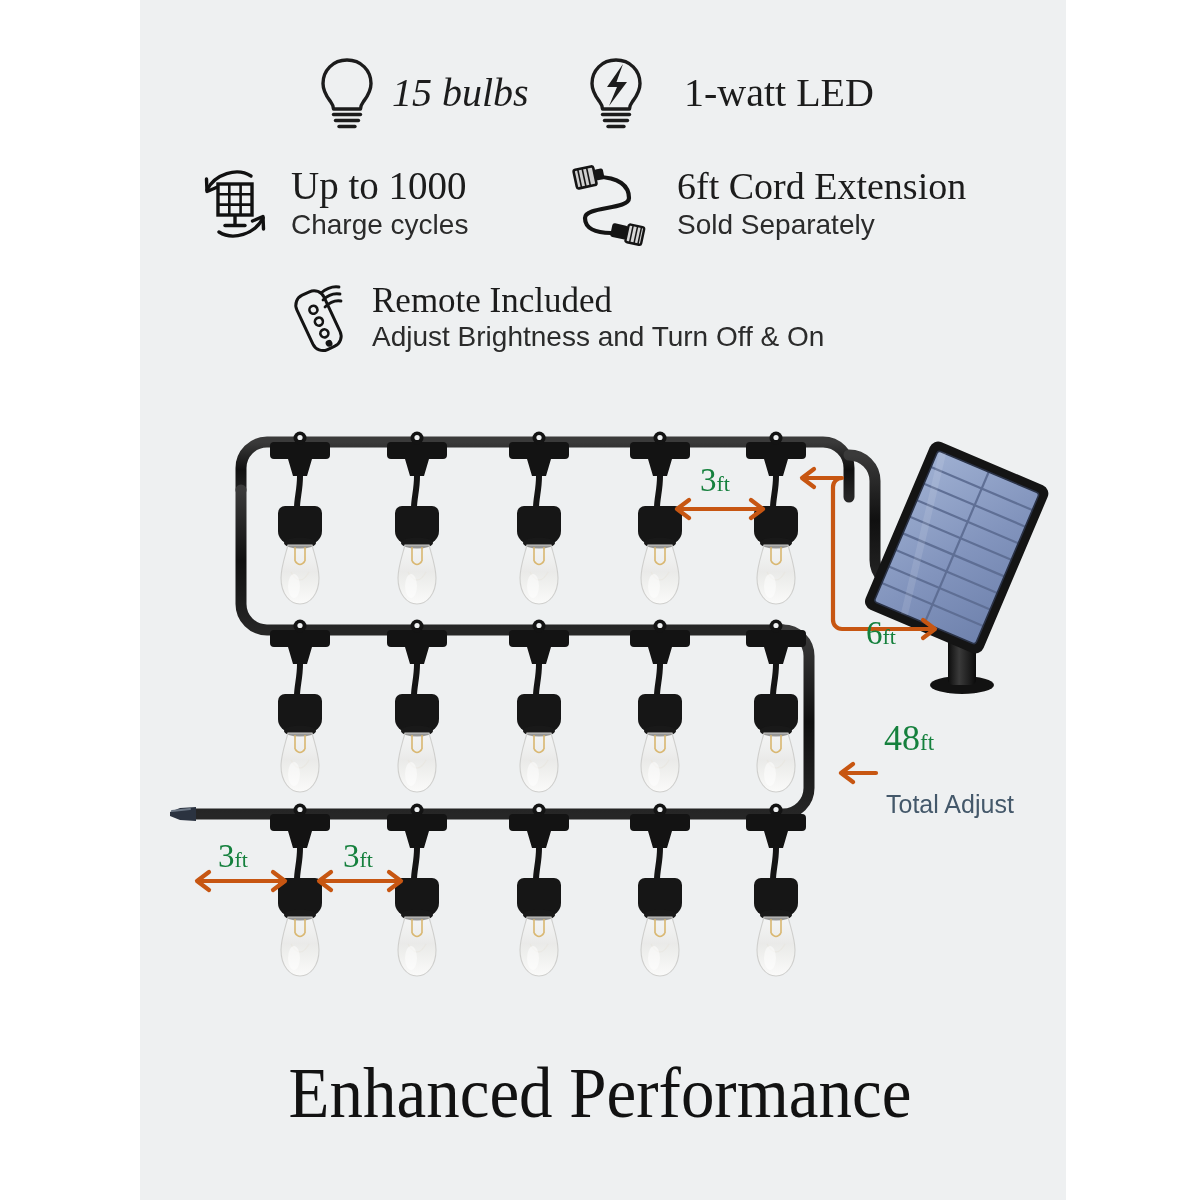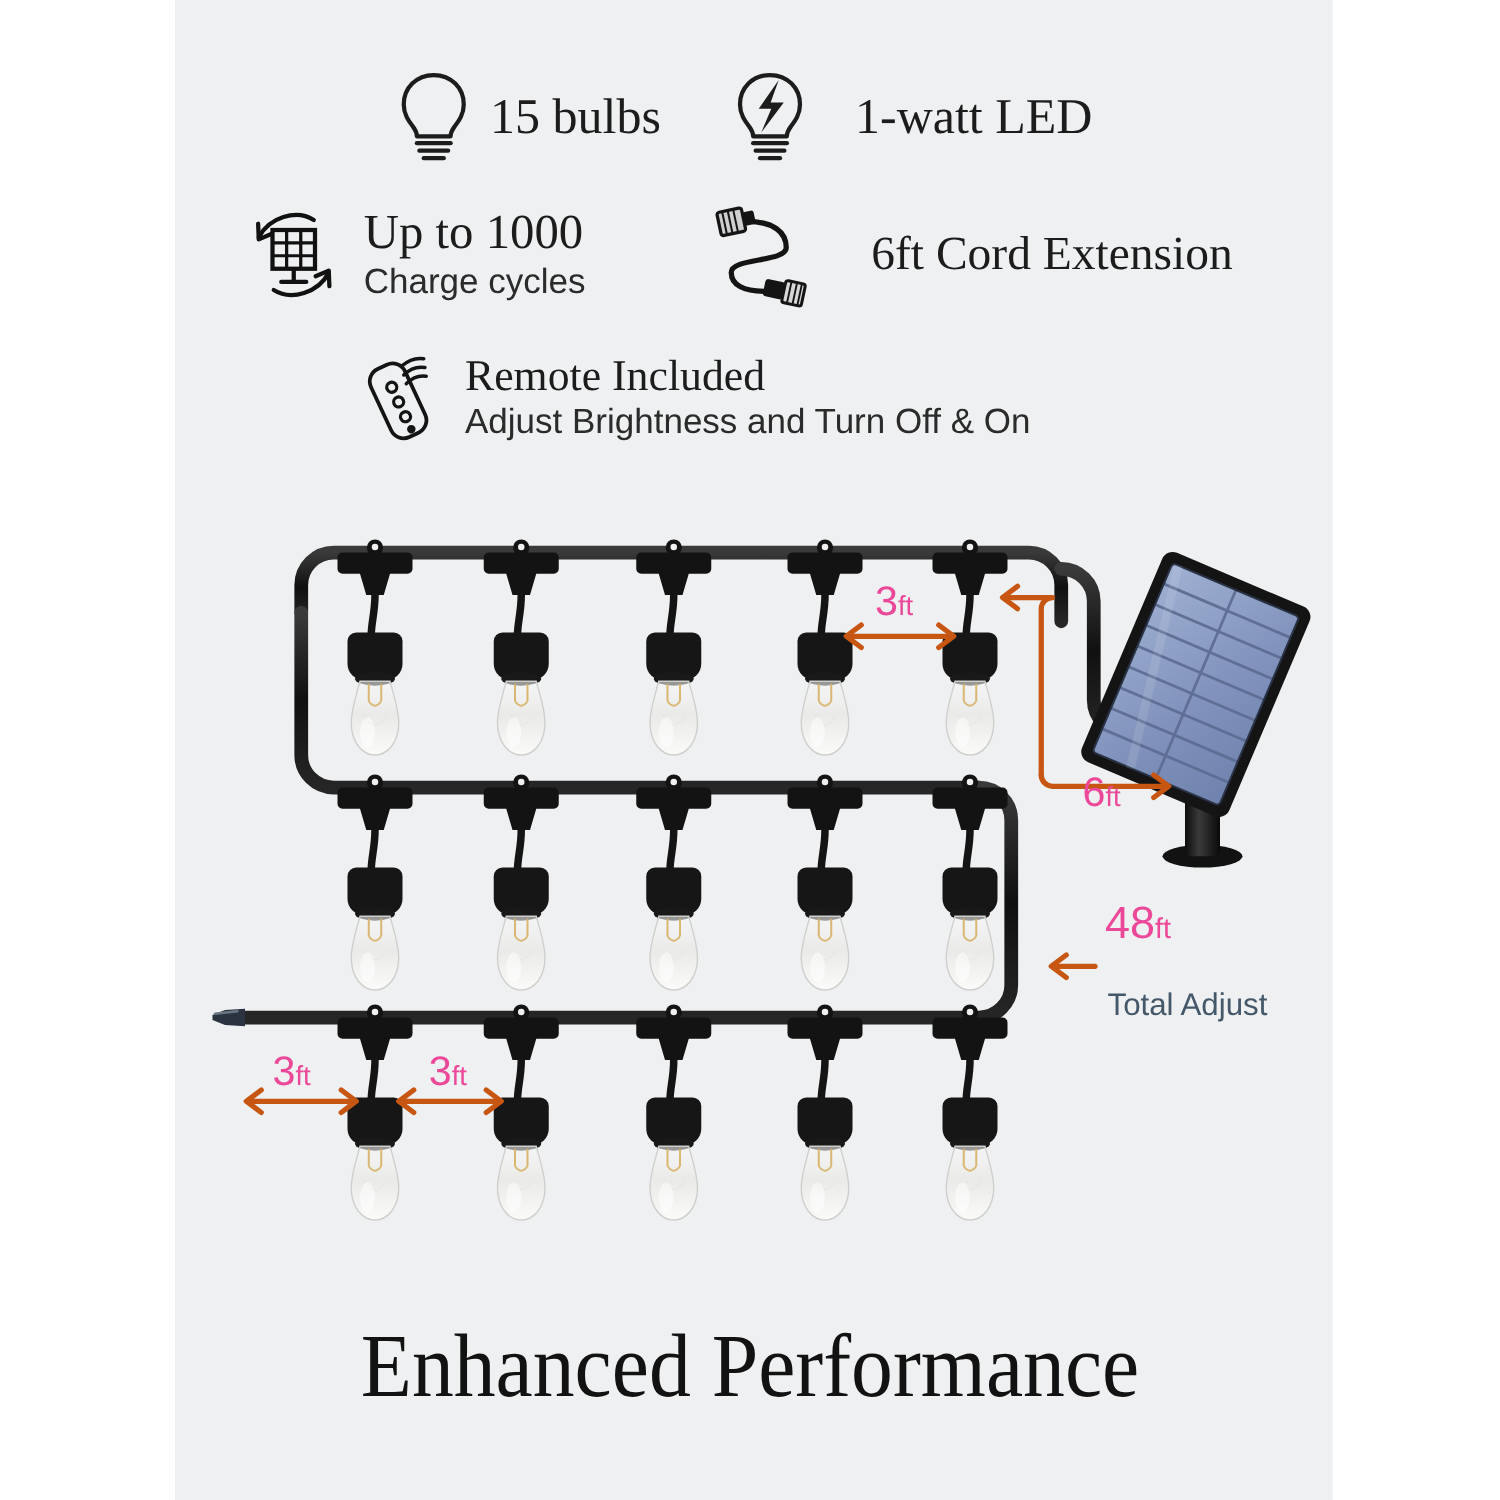--- a/index.html
+++ b/index.html
@@ -24,49 +24,49 @@
   .fhead{
     font-family:"Liberation Serif",serif;
     color:#1c1c1c;line-height:1.05;white-space:nowrap;
   }
   .fsub{
     font-family:"Liberation Sans",sans-serif;
     color:#2b2b2b;line-height:1.15;white-space:nowrap;font-weight:300;
   }
 
   #feat-bulbs{left:316px;top:56px;}
-  #feat-bulbs .fhead{font-size:40px;}
+  #feat-bulbs .fhead{font-size:40px;font-style:italic;}
   #feat-led{left:585px;top:56px;}
   #feat-led .fhead{font-size:40px;margin-left:23px;}
 
   #feat-charge{left:193px;top:162px;}
   #feat-charge .fhead{font-size:39px;}
   #feat-charge .fsub{font-size:28px;margin-top:2px;}
   #feat-cord{left:567px;top:160px;}
-  #feat-cord .fhead{font-size:38px;margin-left:20px;}
+  #feat-cord .fhead{font-size:38px;}
   #feat-cord .fsub{font-size:28px;margin-top:2px;}
 
   #feat-remote{left:288px;top:277px;}
   #feat-remote .fhead{font-size:35px;}
   #feat-remote .fsub{font-size:28px;margin-top:2px;}
 
   
   .bottom-title{
     position:absolute;left:0;top:1052px;width:1200px;text-align:center;
     font-family:"Liberation Serif",serif;
     font-size:72px;color:#121212;letter-spacing:0px;
     transform:scaleX(0.93);transform-origin:center;
   }
 
   
   .diagram{position:absolute;left:0;top:0;width:1200px;height:1200px;}
 
   .meas{
-    position:absolute;font-family:Liberation Sans, sans-serif;
-    color:#ec4899;white-space:nowrap;
+    position:absolute;font-family:Liberation Serif, serif;
+    color:#15803d;white-space:nowrap;
   }
   .meas .num{font-size:33px;}
   .meas .unit{font-size:22px;}
   .meas-sub{
     position:absolute;font-family:"Liberation Sans",sans-serif;
     font-size:25px;color:#44586a;white-space:nowrap;font-weight:300;
   }
   #m-3ft-top{left:700px;top:462px;}
   #m-3ft-b1{left:218px;top:838px;}
   #m-3ft-b2{left:343px;top:838px;}
@@ -150,20 +150,21 @@
             <rect x="0" y="2" width="16" height="14" rx="2.5" fill="#141414"></rect>
             <rect x="16" y="0" width="16" height="18" rx="2" fill="#d6d6d6" stroke="#141414" stroke-width="2.4"></rect>
             <line x1="20.5" y1="0.5" x2="20.5" y2="17.5" stroke="#141414" stroke-width="1.5"></line>
             <line x1="25" y1="0.5" x2="25" y2="17.5" stroke="#141414" stroke-width="1.5"></line>
             <line x1="29" y1="0.5" x2="29" y2="17.5" stroke="#141414" stroke-width="1.5"></line>
           </g>
         </svg>
       </div>
       <div class="ftext">
         <div class="fhead">6ft Cord Extension</div>
+        <div class="fsub">Sold Separately</div>
       </div>
     </div>
 
     <div class="feat" id="feat-remote">
       <div class="ficon">
         <svg width="70" height="82" viewBox="0 0 70 82">
           <g transform="rotate(-25 30 45)">
             <rect x="16" y="14" width="30" height="60" rx="11" fill="none" stroke="#141414" stroke-width="3"></rect>
             <circle cx="31" cy="32" r="4" fill="none" stroke="#141414" stroke-width="2.6"></circle>
             <circle cx="31" cy="45" r="4" fill="none" stroke="#141414" stroke-width="2.6"></circle>

